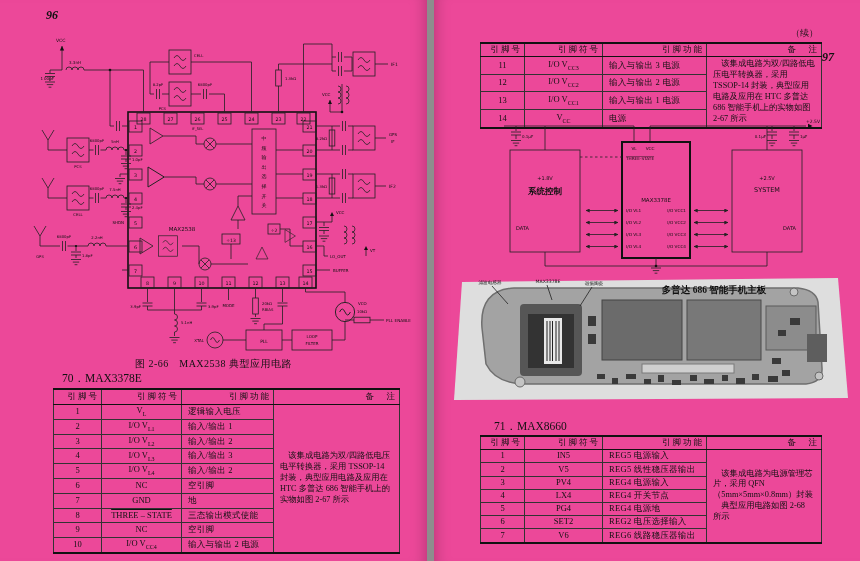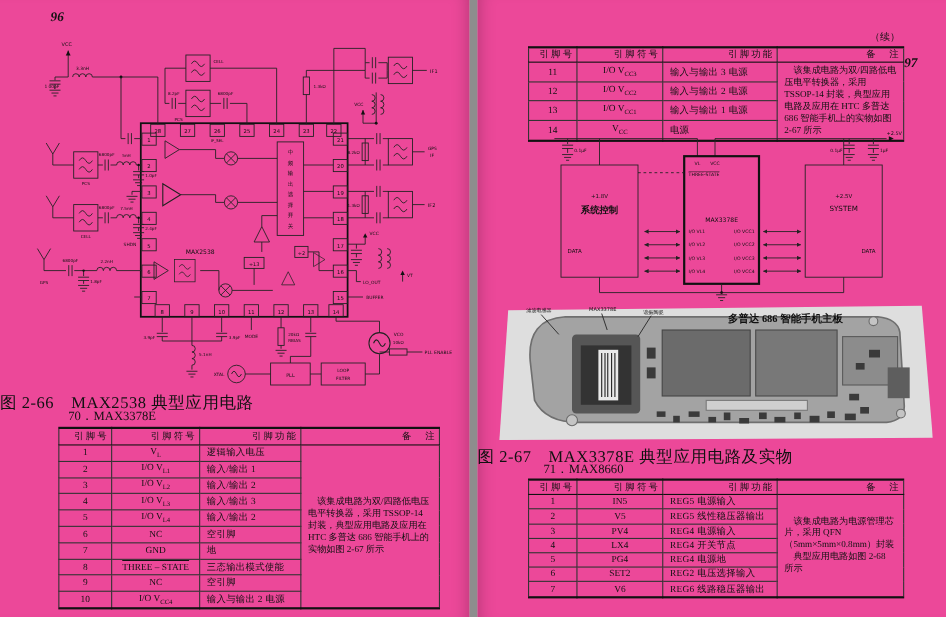--- a/index.html
+++ b/index.html
@@ -5,21 +5,21 @@
   html,body{margin:0;padding:0;background:#e9e9e9;}
   .book{position:relative;width:860px;height:561px;background:#ffffff;overflow:hidden;
         font-family:"Liberation Serif","DejaVu Serif",serif;color:#111;}
   .page{position:absolute;top:0;height:561px;background:#ec4899;}
   .page-left{left:0;width:427px;box-shadow:inset -14px 0 16px -14px rgba(0,0,0,.28);}
   .page-right{left:434px;width:426px;box-shadow:inset 14px 0 16px -14px rgba(0,0,0,.28);}
   .spine{position:absolute;left:427px;top:0;width:7px;height:561px;background:#8d8d8d;}
   .pageno{position:absolute;top:8px;font-style:italic;font-weight:bold;font-size:12px;}
   .pn-left{left:46px;} .pn-right{right:26px;margin-top:42px;}
   .cont-mark{position:absolute;right:42px;top:27px;font-size:9px;}
-  .caption{position:absolute;left:0;width:100%;font-size:15px;letter-spacing:.5px;}
+  .caption{position:absolute;left:0;width:100%;text-align:center;font-size:10px;letter-spacing:.5px;}
   .sec-title{position:absolute;font-weight:normal;font-size:11.5px;}
   table.tbl{position:absolute;border-collapse:collapse;table-layout:fixed;font-size:8.5px;
             border-top:2px solid #111;border-bottom:2px solid #111;}
   .tbl th,.tbl td{border:0.7px solid #333;text-align:center;padding:0 2px;line-height:1.15;height:13.8px;overflow:hidden;}
   .tbl th{font-weight:normal;letter-spacing:2px;border-bottom:1.4px solid #111;height:14px;text-align:right;}
   .tbl-sm th,.tbl-sm td{height:12.2px;}
   .tbl td.fn{text-align:left;padding-left:6px;letter-spacing:.3px;}
   .tbl td.remark{text-align:left;vertical-align:middle;padding:2px 6px;font-size:8.3px;}
   .tbl td.remark p{margin:0;text-indent:1em;line-height:1.32;}
   .tbl sub{font-size:6px;}
@@ -580,21 +580,20 @@
       <circle cx="68" cy="106" r="5" fill="#c4c4c4" stroke="#6a6a6a"></circle>
       <circle cx="342" cy="16" r="4" fill="#c4c4c4" stroke="#6a6a6a"></circle>
       <circle cx="367" cy="100" r="4" fill="#c4c4c4" stroke="#6a6a6a"></circle>
       <path class="w" d="M40,10L56,28M95,9L100,24M140,11L128,30" stroke="#333"></path>
       <text class="sl" x="38" y="8" font-size="4.6" text-anchor="middle">滤波电感器</text>
       <text class="sl" x="96" y="7" font-size="4.6" text-anchor="middle">MAX3378E</text>
       <text class="sl" x="142" y="9" font-size="4.6" text-anchor="middle">谐振陶瓷</text>
       <text x="262" y="17" font-size="9.5" font-weight="bold" fill="#101010" text-anchor="middle" font-family="'Liberation Serif','DejaVu Serif',serif">多普达 686 智能手机主板</text>
     </svg>
 
-    <div class="caption" style="top:406px">图 2-67　MAX3378E 典型应用电路及实物</div>
     <div class="sec-title" style="left:60px;top:419px">71．MAX8660</div>
 
     <table id="t3" class="tbl tbl-sm" style="left:46px;top:435px;width:342px">
       <colgroup>
           <col style="width:44px">
           <col style="width:78px">
           <col style="width:104px">
           <col>
         </colgroup>
     <thead>

